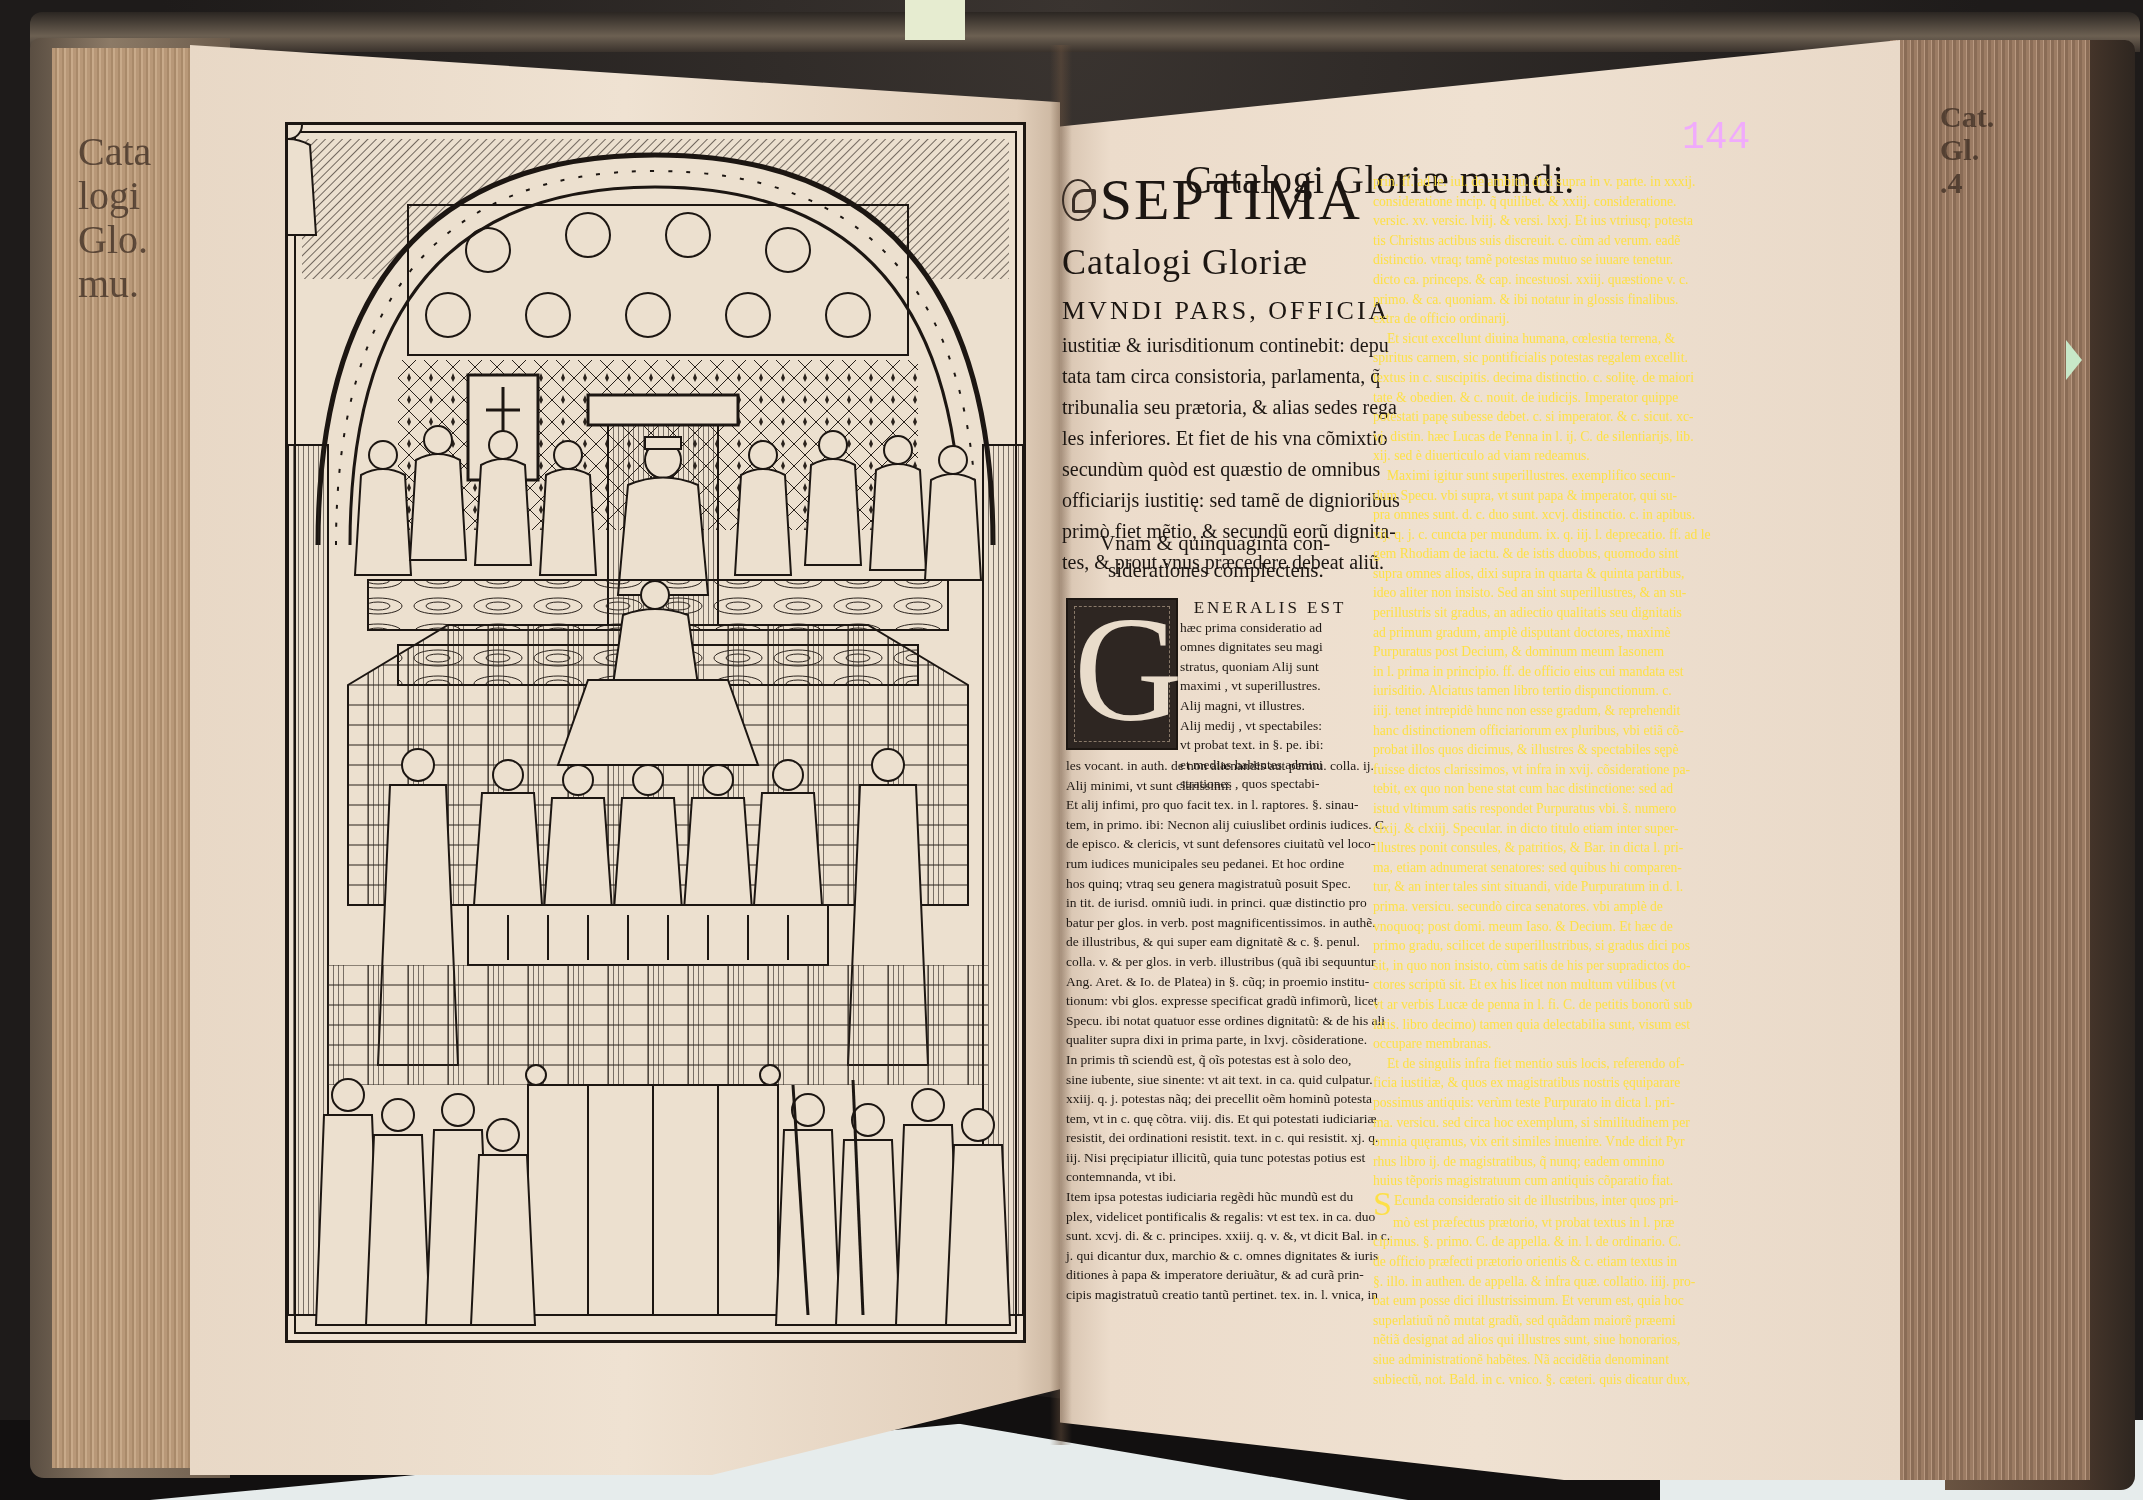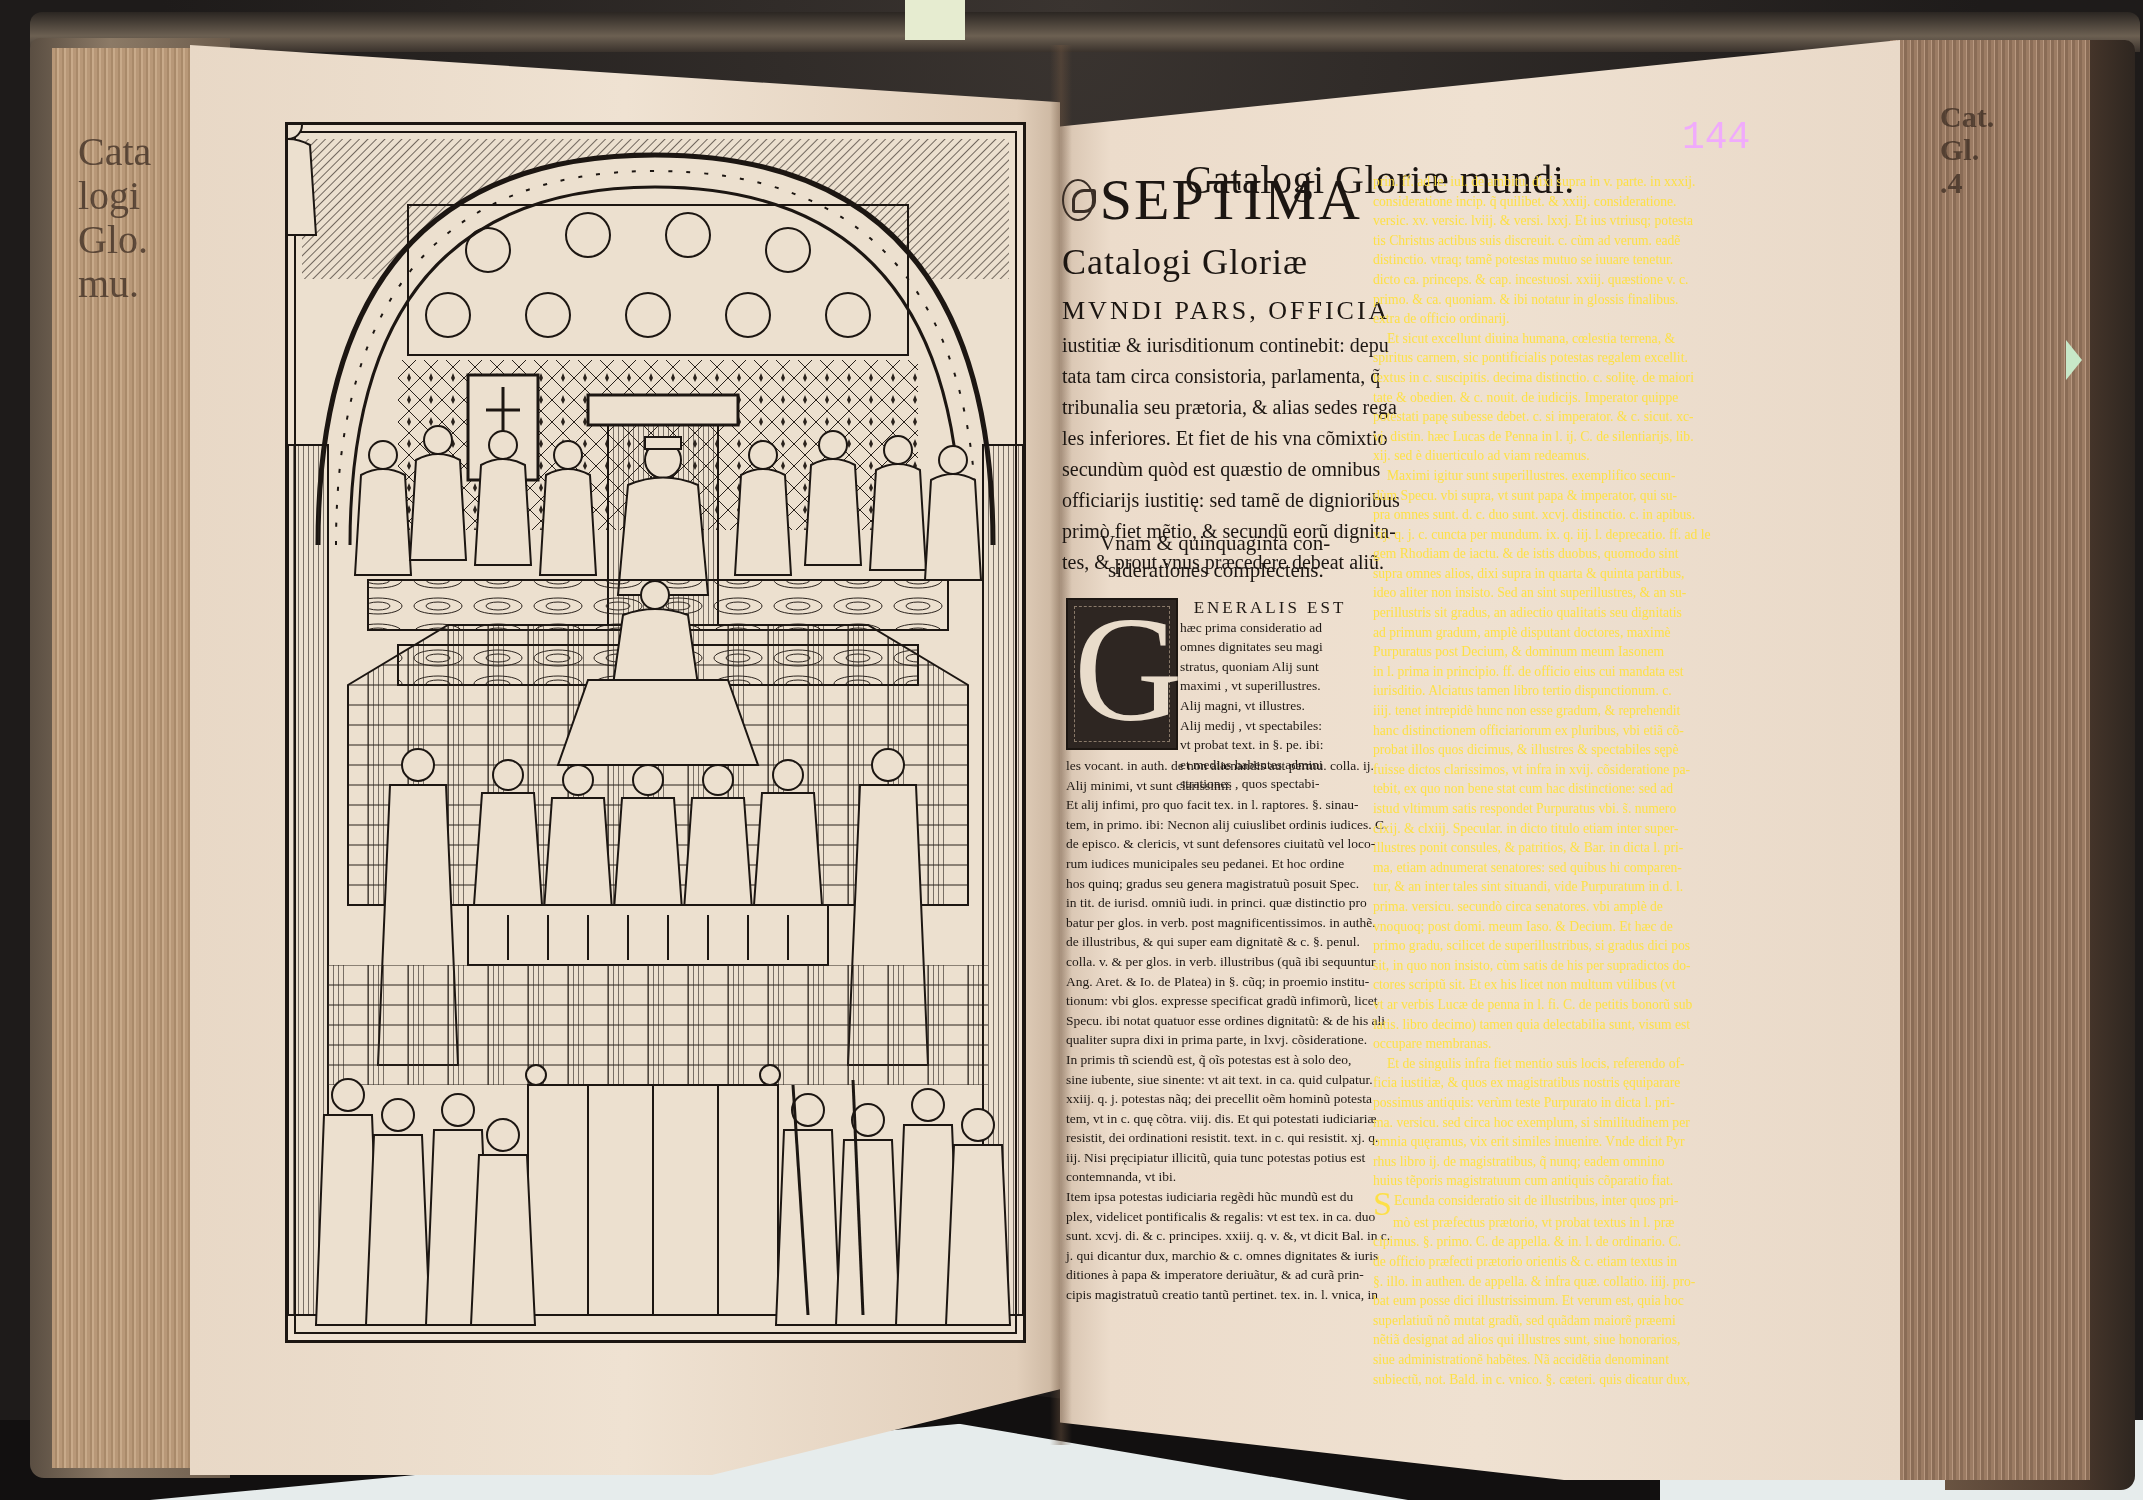--- a/index.html
+++ b/index.html
@@ -333,21 +333,21 @@
   <div>strationes , quos spectabi-</div>
 </div>
 
 <div class="col-left-full" id="colLeftFull">
     <div>les vocant. in auth. de non alienandis aut permu. colla. ij.</div>
     <div>Alij minimi, vt sunt clarissimi.</div>
     <div>Et alij infimi, pro quo facit tex. in l. raptores. §. sinau-</div>
     <div>tem, in primo. ibi: Necnon alij cuiuslibet ordinis iudices. C.</div>
     <div>de episco. &amp; clericis, vt sunt defensores ciuitatũ vel loco-</div>
     <div>rum iudices municipales seu pedanei. Et hoc ordine</div>
-    <div>hos quinq; gradus seu genera magistratuũ posuit Spec.</div>
+    <div>hos quinq; vtraq seu genera magistratuũ posuit Spec.</div>
     <div>in tit. de iurisd. omniũ iudi. in princi. quæ distinctio pro</div>
     <div>batur per glos. in verb. post magnificentissimos. in authẽ.</div>
     <div>de illustribus, &amp; qui super eam dignitatẽ &amp; c. §. penul.</div>
     <div>colla. v. &amp; per glos. in verb. illustribus (quã ibi sequuntur</div>
     <div>Ang. Aret. &amp; Io. de Platea) in §. cũq; in proemio institu-</div>
     <div>tionum: vbi glos. expresse specificat gradũ infimorũ, licet</div>
     <div>Specu. ibi notat quatuor esse ordines dignitatũ: &amp; de his ali</div>
     <div>qualiter supra dixi in prima parte, in lxvj. cõsideratione.</div>
     <div>In primis tñ sciendũ est, q̃ oĩs potestas est à solo deo,</div>
     <div>sine iubente, siue sinente: vt ait text. in ca. quid culpatur.</div>

